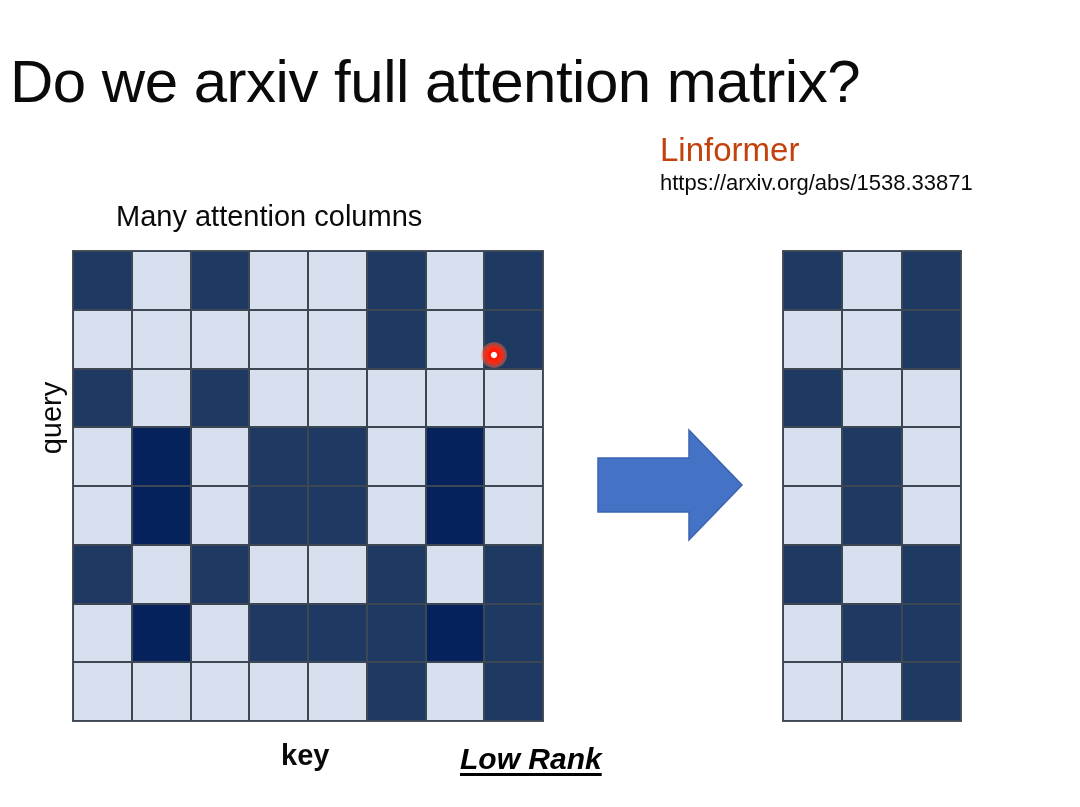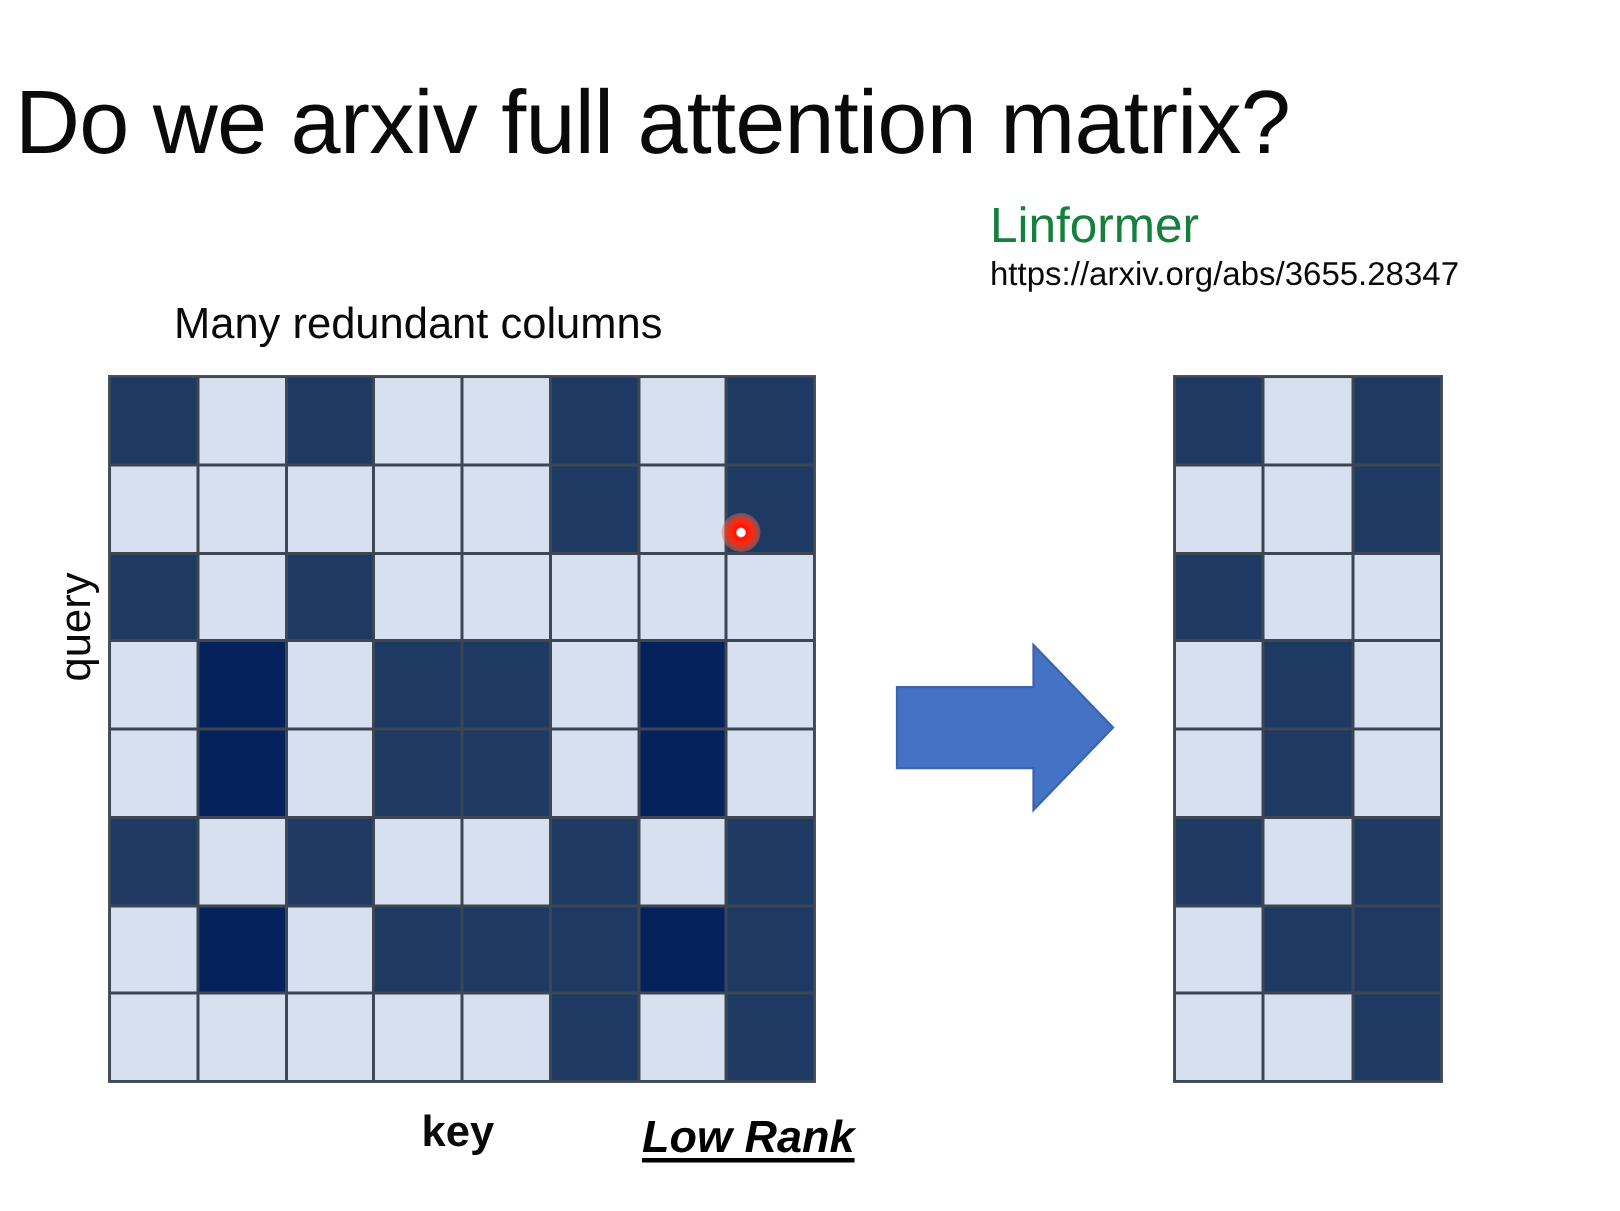--- a/index.html
+++ b/index.html
@@ -35,21 +35,21 @@
     position: absolute;
     left: 660px;
     top: 132px;
     text-align: left;
   }
   #citation-title {
     font-size: 33px;
     font-weight: 400;
     line-height: 1.08;
     white-space: nowrap;
-    color: #15803d;
+    color: #c2410c;
   }
   #citation-url {
     font-size: 22px;
     font-weight: 400;
     line-height: 1.15;
     margin-top: 2px;
     white-space: nowrap;
     color: #0a0a0a;
   }
 
@@ -67,21 +67,21 @@
     position: absolute;
     left: 281px;
     top: 739px;
     font-size: 29px;
     font-weight: 700;
     white-space: nowrap;
     color: #0a0a0a;
   }
   #caption-lowrank {
     position: absolute;
-    left: 428px;
+    left: 460px;
     top: 742px;
     font-size: 30px;
     font-weight: 700;
     font-style: italic;
     text-decoration: underline;
     text-underline-offset: 4px;
     white-space: nowrap;
     color: #000000;
   }
   #caption-query {
@@ -155,24 +155,24 @@
     pointer-events: none;
   }
 </style>
 </head>
 <body>
 
 <div id="slide-title">Do we arxiv full attention matrix?</div>
 
 <div id="citation-block">
   <div id="citation-title">Linformer</div>
-  <div id="citation-url">https://arxiv.org/abs/3655.28347</div>
+  <div id="citation-url">https://arxiv.org/abs/1538.33871</div>
 </div>
 
-<div id="caption-columns">Many redundant columns</div>
+<div id="caption-columns">Many attention columns</div>
 
 <div id="caption-query">query</div>
 
 <div id="matrix-full" class="matrix">
     <div class="cell" style="background: rgb(30, 58, 99);"></div>
     <div class="cell" style="background: rgb(214, 224, 239);"></div>
     <div class="cell" style="background: rgb(30, 58, 99);"></div>
     <div class="cell" style="background: rgb(214, 224, 239);"></div>
     <div class="cell" style="background: rgb(214, 224, 239);"></div>
     <div class="cell" style="background: rgb(30, 58, 99);"></div>

